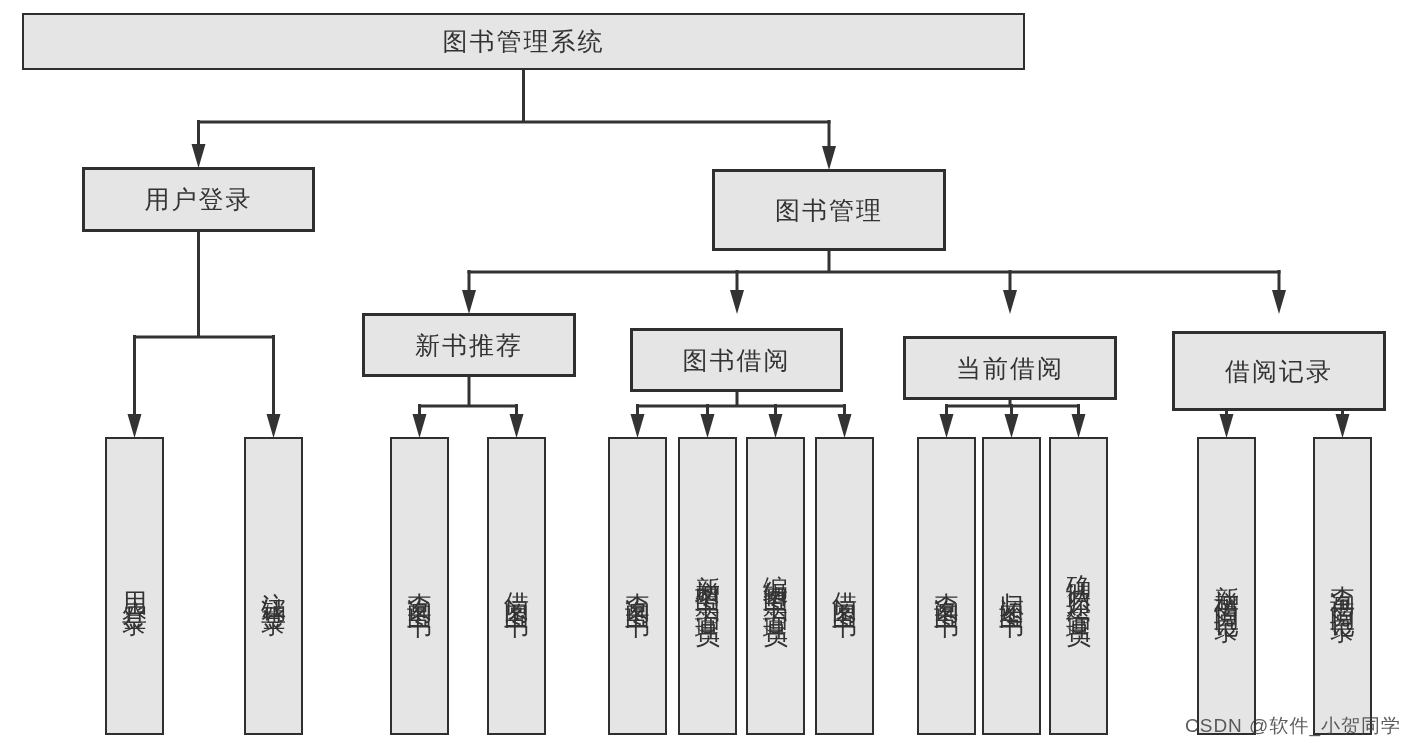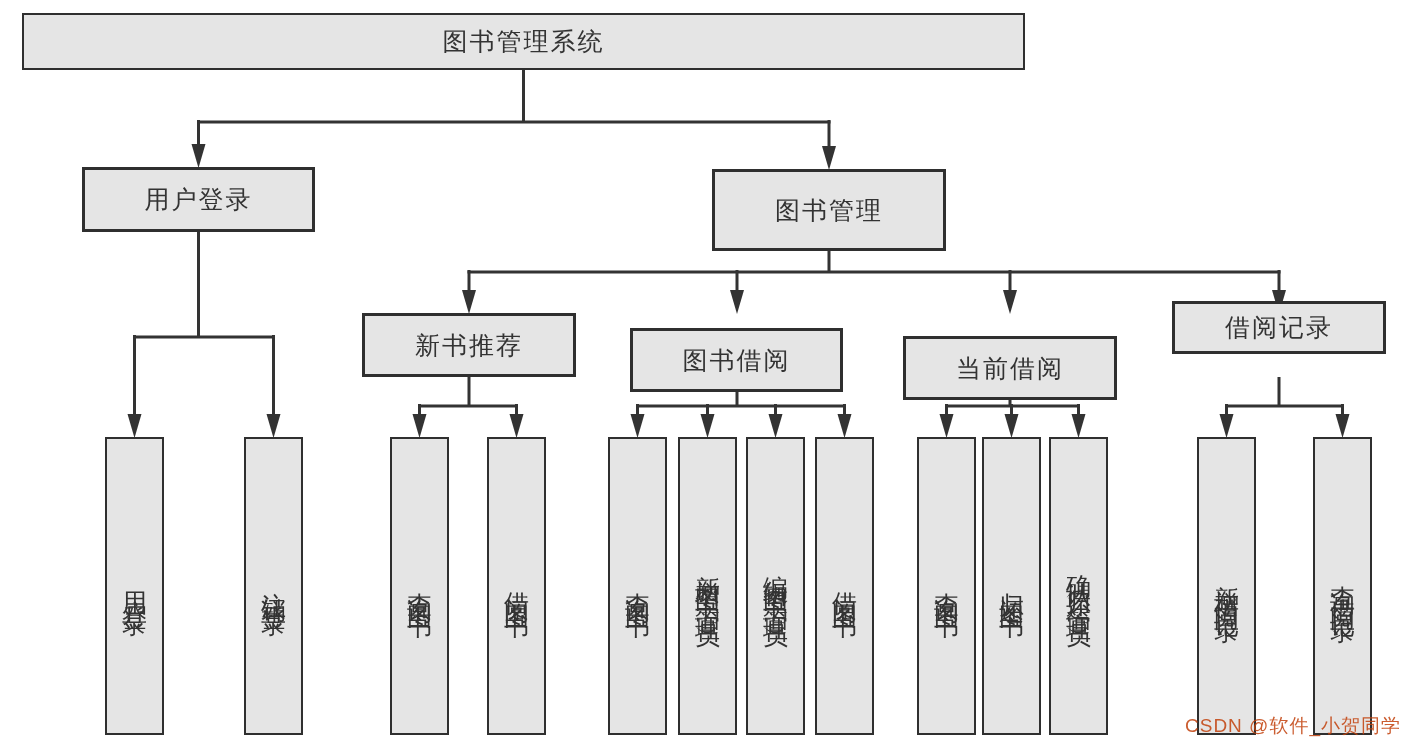--- a/index.html
+++ b/index.html
@@ -26,21 +26,21 @@
   }
   
   .n-root{left:22px;top:13px;width:1003px;height:57px;border-width:2.5px;}
   
   .n-user-login{left:82px;top:167px;width:233px;height:65px;}
   .n-book-mgmt{left:712px;top:169px;width:234px;height:82px;}
   
   .n-newbook{left:362px;top:313px;width:214px;height:64px;}
   .n-bookborrow{left:630px;top:328px;width:213px;height:64px;}
   .n-current{left:903px;top:319px;width:214px;height:64px;margin-top:17px;}
-  .n-records{left:1172px;top:301px;width:214px;height:53px;}
+  .n-records{left:1172px;top:331px;width:214px;height:80px;}
   
   .vbox{
     top:437px;width:59px;height:298px;
     writing-mode:vertical-rl;
     text-orientation:mixed;
     letter-spacing:7px;
     font-size:25px;
     border-width:2.5px;
   }
   .v-ul-login{left:105px;}
@@ -53,21 +53,21 @@
   .v-bb-borrow{left:815px;}
   .v-cb-query{left:917px;}
   .v-cb-return{left:982px;}
   .v-cb-confirm{left:1049px;}
   .v-br-add{left:1197px;}
   .v-br-query{left:1313px;}
   .watermark{
     position:absolute;
     left:1185px;top:713px;
     font-size:19px;
-    color:#c2410c;
+    color:#404040;
     opacity:0.85;
     letter-spacing:1px;
     white-space:nowrap;
   }
 </style>
 </head>
 <body>
 
 <div class="canvas">
 

